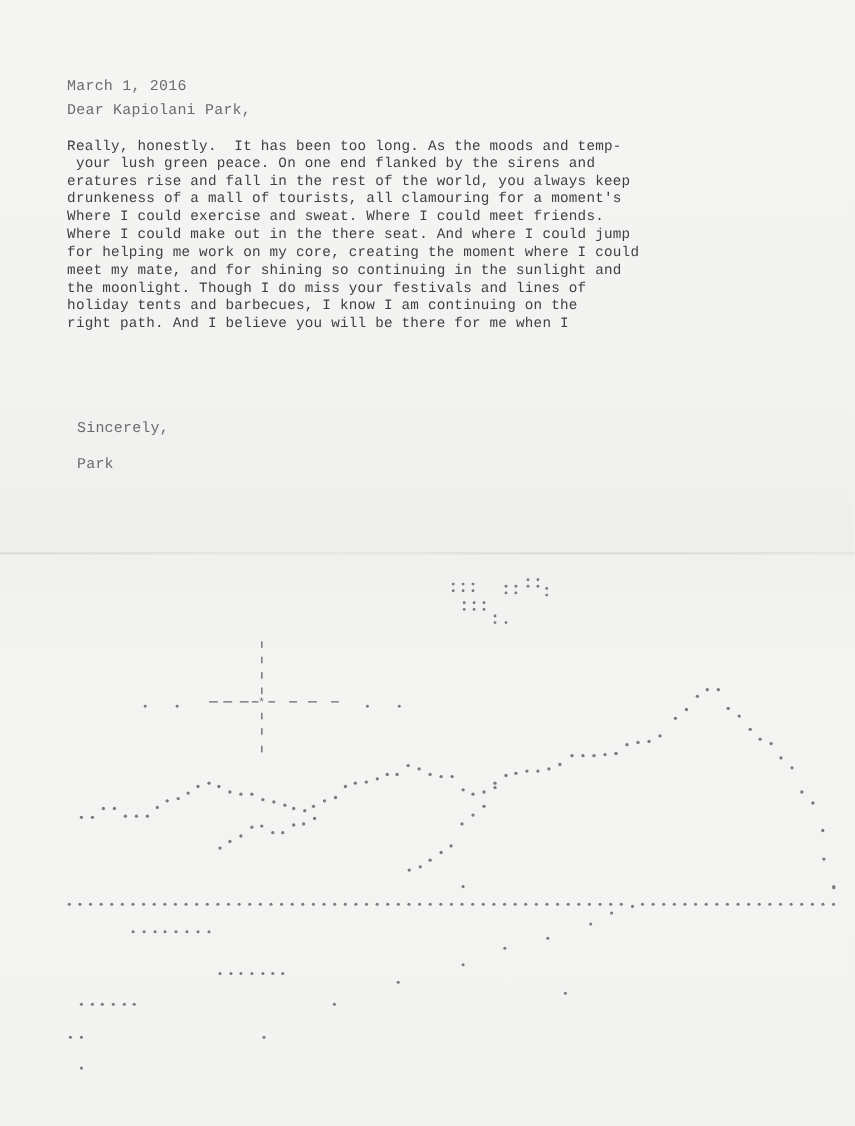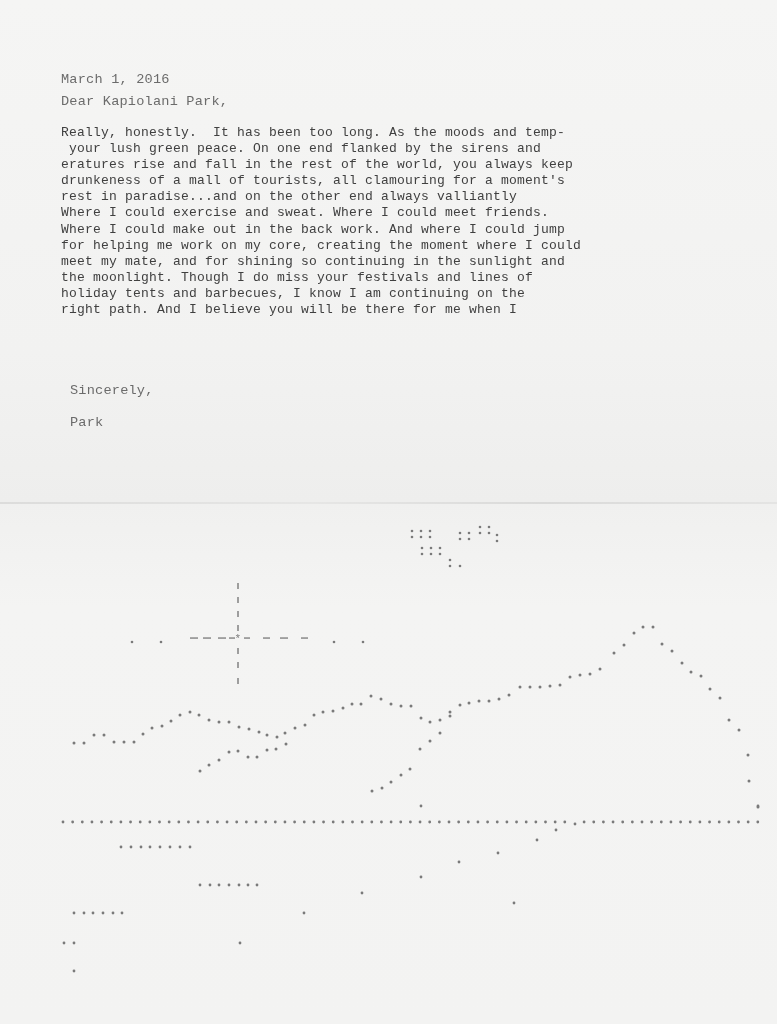--- a/index.html
+++ b/index.html
@@ -43,23 +43,22 @@
 <div class="fold"></div>
 
 <div class="tline" style="top:40px;margin-top:32px;">March 1, 2016</div>
 <div class="tline" style="top:94px;">Dear Kapiolani Park,</div>
 
 <div class="body-lines">
   <span class="ln">Really, honestly.  It has been too long. As the moods and temp-</span>
   <span class="ln"> your lush green peace. On one end flanked by the sirens and</span>
   <span class="ln">eratures rise and fall in the rest of the world, you always keep</span>
   <span class="ln">drunkeness of a mall of tourists, all clamouring for a moment's</span>
-  <span class="ln">rest in paradise...and on the other end always valliantly</span>
   <span class="ln">Where I could exercise and sweat. Where I could meet friends.</span>
-  <span class="ln">Where I could make out in the back work. And where I could jump</span>
+  <span class="ln">Where I could make out in the there seat. And where I could jump</span>
   <span class="ln">for helping me work on my core, creating the moment where I could</span>
   <span class="ln">meet my mate, and for shining so continuing in the sunlight and</span>
   <span class="ln">the moonlight. Though I do miss your festivals and lines of</span>
   <span class="ln">holiday tents and barbecues, I know I am continuing on the</span>
   <span class="ln">right path. And I believe you will be there for me when I</span>
 </div>
 
 <div class="tline" style="top:383px; left:70px;">Sincerely,</div>
 <div class="tline" style="top:415px; left:70px;">Park</div>
 

